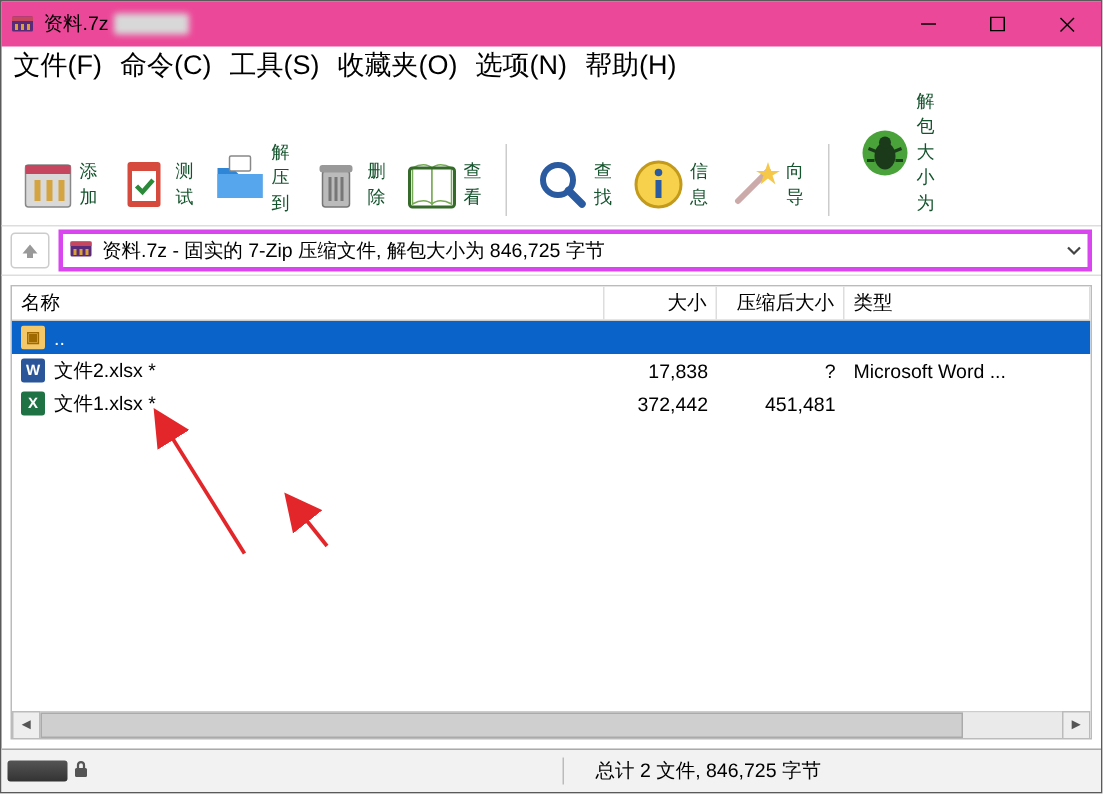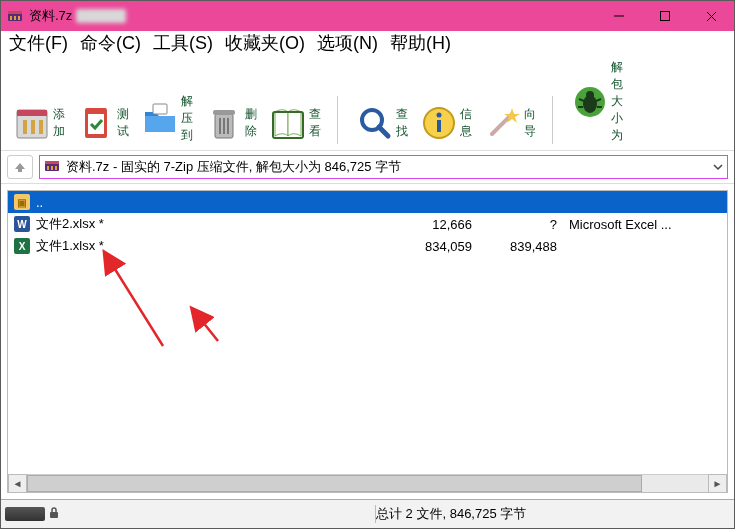--- a/index.html
+++ b/index.html
@@ -11,21 +11,21 @@
   .sys{margin-left:auto;display:flex;height:100%}
   .sysbtn{width:46px;display:flex;align-items:center;justify-content:center;font-size:14px;color:#333}
   .menubar{height:24px;display:flex;align-items:center;gap:12px;padding:0 8px;font-size:18px}
   .toolbar{display:flex;align-items:flex-end;gap:10px;padding:4px 10px 6px 10px;border-bottom:1px solid #ddd}
   .tbtn{display:flex;align-items:center;width:54px;font-size:12px;color:#14532d}
   .tbtn .ic{width:42px;height:42px;border-radius:4px;display:flex;align-items:center;justify-content:center}
   .tbtn .lbl{margin-top:0}
   .vsep{width:1px;height:48px;background:#ccc;margin:0 6px}
   .pathbar{height:28px;display:flex;align-items:center;gap:6px;padding:2px 6px;border-bottom:1px solid #ddd}
   .upbtn{width:24px;height:22px;display:flex;align-items:center;justify-content:center;border:1px solid #ccc;border-radius:3px;color:#777}
-  .pathbox{flex:1;height:22px;border:1px solid #d946ef;display:flex;align-items:center;padding:0 4px;gap:6px;background:#fff}
+  .pathbox{flex:1;height:22px;border:3px solid #d946ef;display:flex;align-items:center;padding:0 4px;gap:6px;background:#fff}
   .pathbox .chev{margin-left:auto;color:#555}
   .list{flex:1;display:flex;flex-direction:column;border:1px solid #bbb;margin:6px;overflow:hidden;min-height:0}
   .lhead{display:flex;height:22px;background:#fff;border-bottom:1px solid #ccc;font-size:13px}
   .lhead .col{padding:2px 6px;border-right:1px solid #ddd;box-sizing:border-box}
   .c-name{flex:0 0 395px}
   .c-size{flex:0 0 75px;text-align:right}
   .c-psize{flex:0 0 85px;text-align:right}
   .c-type{flex:1}
   .rows{flex:1;overflow:hidden;background:#fff;position:relative}
   .row{display:flex;height:22px;align-items:center;font-size:13px}
@@ -36,21 +36,21 @@
   .fi{width:16px;height:16px;display:inline-flex;align-items:center;justify-content:center;font-size:10px;font-weight:bold;border-radius:2px}
   .fi.folder{background:#f4c869;color:#a06a00}
   .fi.word{background:#2a5699;color:#fff}
   .fi.excel{background:#1f7244;color:#fff}
   .hscroll{height:17px;background:#f0f0f0;border-top:1px solid #ccc;display:flex;align-items:center}
   .hscroll .larr,.hscroll .rarr{width:17px;height:17px;display:flex;align-items:center;justify-content:center;border:1px solid #bbb;background:#eee;font-size:10px;color:#555}
   .hscroll .track{flex:1;height:17px;background:#eaeaea;position:relative}
   .hscroll .thumb{position:absolute;left:0;top:0;height:15px;width:90%;background:#cfcfcf;border:1px solid #aaa}
   .status{height:28px;border-top:1px solid #aaa;display:flex;align-items:center;font-size:13px;background:#f2f2f2}
   .status .left{width:370px;padding-left:4px;display:flex;align-items:center;gap:3px}
-  .status .mid{flex:1;border-left:1px solid #bbb;padding-left:0}
+  .status .mid{flex:1;border-left:1px solid #bbb;padding-left:21px}
   .disk{width:40px;height:14px;background:linear-gradient(#555,#333);border-radius:2px;display:inline-block}
   
   .arrows{position:absolute;pointer-events:none;left:0;top:0;width:100%;height:100%}
 </style>
 </head>
 <body>
 
 <div class="window">
 
   <div class="titlebar">
@@ -214,45 +214,51 @@
       <span>资料.7z - 固实的 7-Zip 压缩文件, 解包大小为 846,725 字节</span>
       <span class="chev">
         <svg width="10" height="10">
             <path d="M1 3l4 4 4-4" fill="none" stroke="#444" stroke-width="1.5"></path>
           </svg>
       </span>
     </div>
   </div>
 
   <div class="list">
+    <div class="lhead">
+      <div class="col c-name">名称</div>
+      <div class="col c-size">大小</div>
+      <div class="col c-psize">压缩后大小</div>
+      <div class="col c-type">类型</div>
+    </div>
     <div class="rows" id="rows">
       <div class="row sel">
           <div class="cell c-name">
             <span class="fi folder">▣</span>
             <span>..</span>
           </div>
           <div class="cell c-size"></div>
           <div class="cell c-psize"></div>
         </div>
         <div class="row">
           <div class="cell c-name">
             <span class="fi word">W</span>
             <span>文件2.xlsx *</span>
           </div>
-          <div class="cell c-size">12,666</div>
+          <div class="cell c-size">17,838</div>
           <div class="cell c-psize">?</div>
-          <div class="cell c-type">Microsoft Excel ...</div>
+          <div class="cell c-type">Microsoft Word ...</div>
         </div>
         <div class="row">
           <div class="cell c-name">
             <span class="fi excel">X</span>
             <span>文件1.xlsx *</span>
           </div>
-          <div class="cell c-size">834,059</div>
-          <div class="cell c-psize">839,488</div>
+          <div class="cell c-size">372,442</div>
+          <div class="cell c-psize">451,481</div>
         </div>
         <svg class="arrows">
         <defs>
             <marker id="ah" markerWidth="10" markerHeight="10" refX="2" refY="5" orient="auto">
               <path d="M0,0 L10,5 L0,10 z" fill="#e3262a"></path>
             </marker>
           </defs>
         <line x1="155" y1="155" x2="105" y2="75" stroke="#e3262a" stroke-width="2.5" marker-end="url(#ah)"></line>
         <line x1="210" y1="150" x2="194" y2="130" stroke="#e3262a" stroke-width="2.5" marker-end="url(#ah)"></line>
       </svg>

